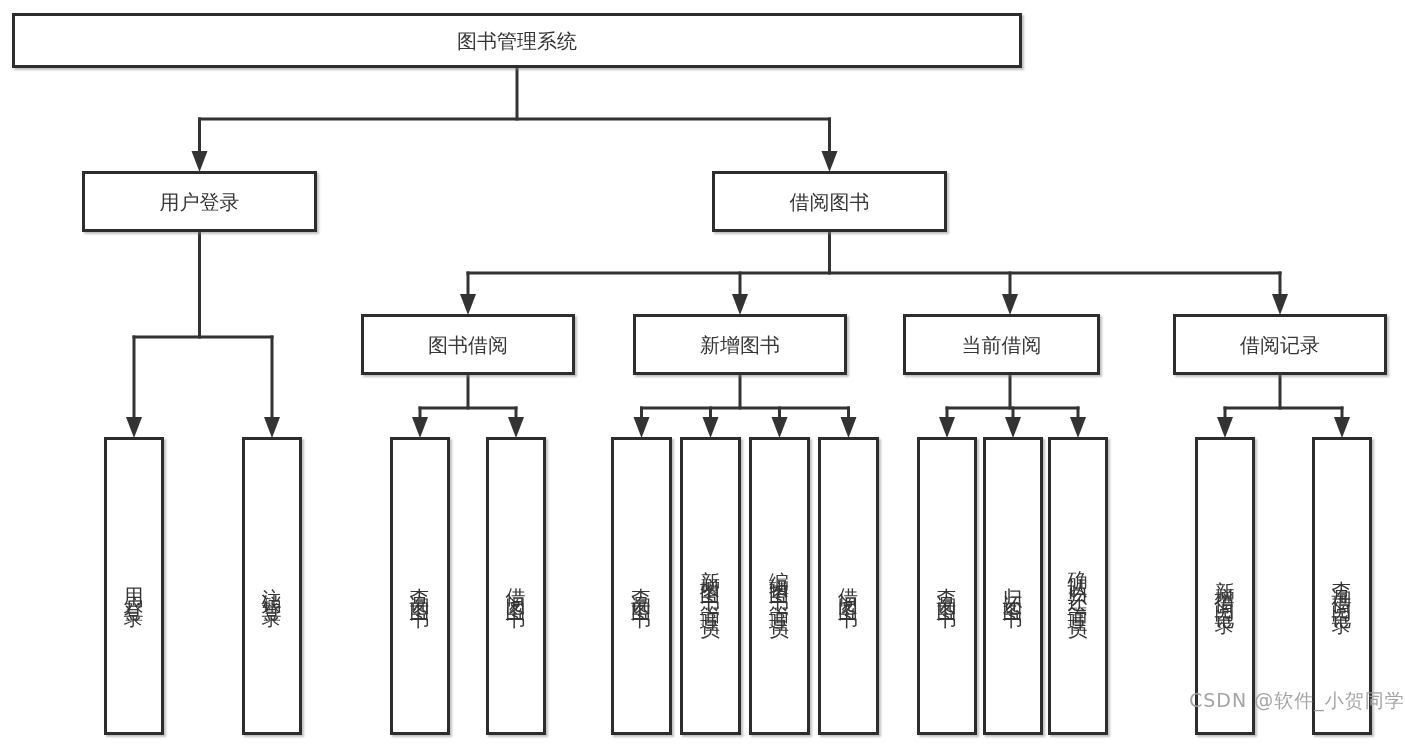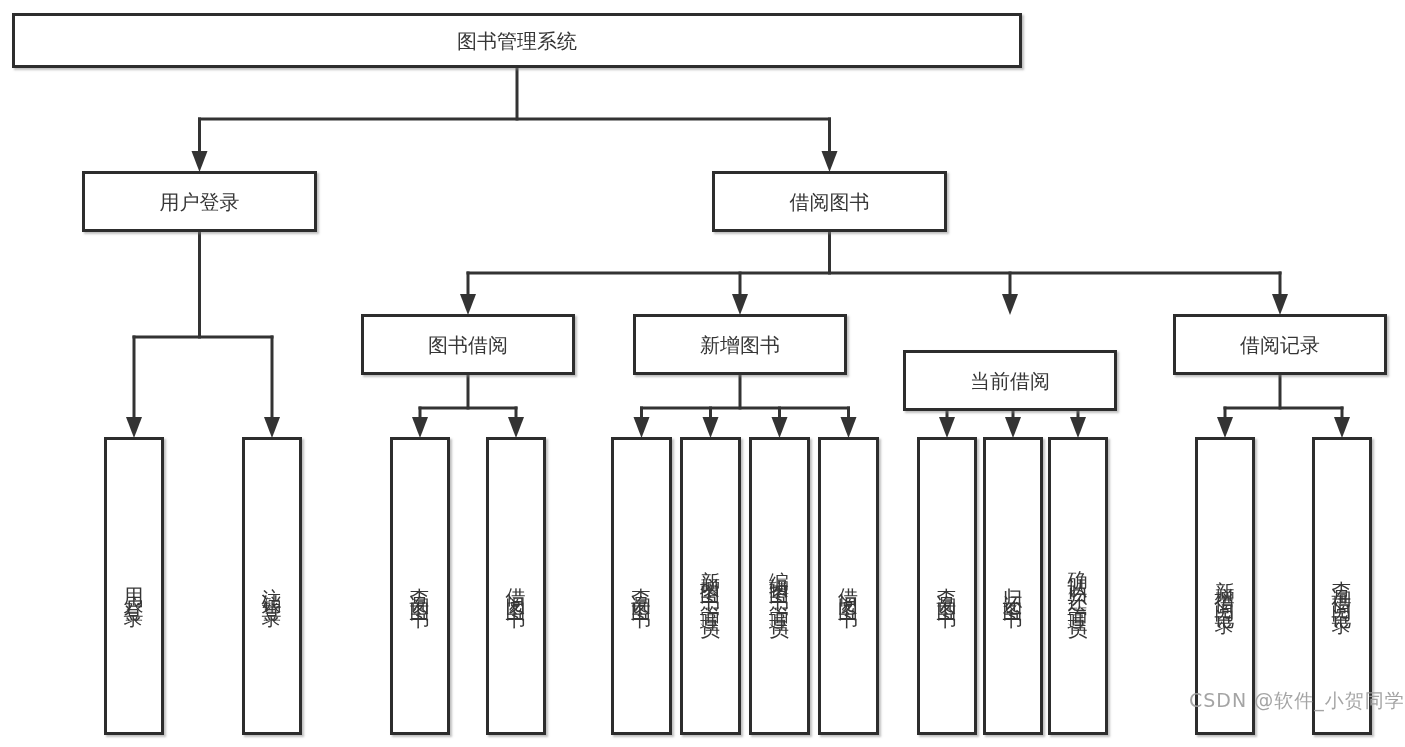--- a/index.html
+++ b/index.html
@@ -111,21 +111,21 @@
       </div>
       <div class="node h" style="left: 712px; top: 171px; width: 235px; height: 61px;">
         <span class="lbl">借阅图书</span>
       </div>
       <div class="node h" style="left: 361px; top: 314px; width: 214px; height: 61px;">
         <span class="lbl">图书借阅</span>
       </div>
       <div class="node h" style="left: 633px; top: 314px; width: 214px; height: 61px;">
         <span class="lbl">新增图书</span>
       </div>
-      <div class="node h" style="left: 903px; top: 314px; width: 214px; height: 61px; margin-top: 36px;">
+      <div class="node h" style="left: 903px; top: 314px; width: 197px; height: 61px;">
         <span class="lbl">当前借阅</span>
       </div>
       <div class="node h" style="left: 1173px; top: 314px; width: 214px; height: 61px;">
         <span class="lbl">借阅记录</span>
       </div>
       <div class="node v" style="left: 104px; top: 437px; width: 60px; height: 298px;">
         <span class="lbl">用户登录</span>
       </div>
       <div class="node v" style="left: 242px; top: 437px; width: 60px; height: 298px;">
         <span class="lbl">注销登录</span>

